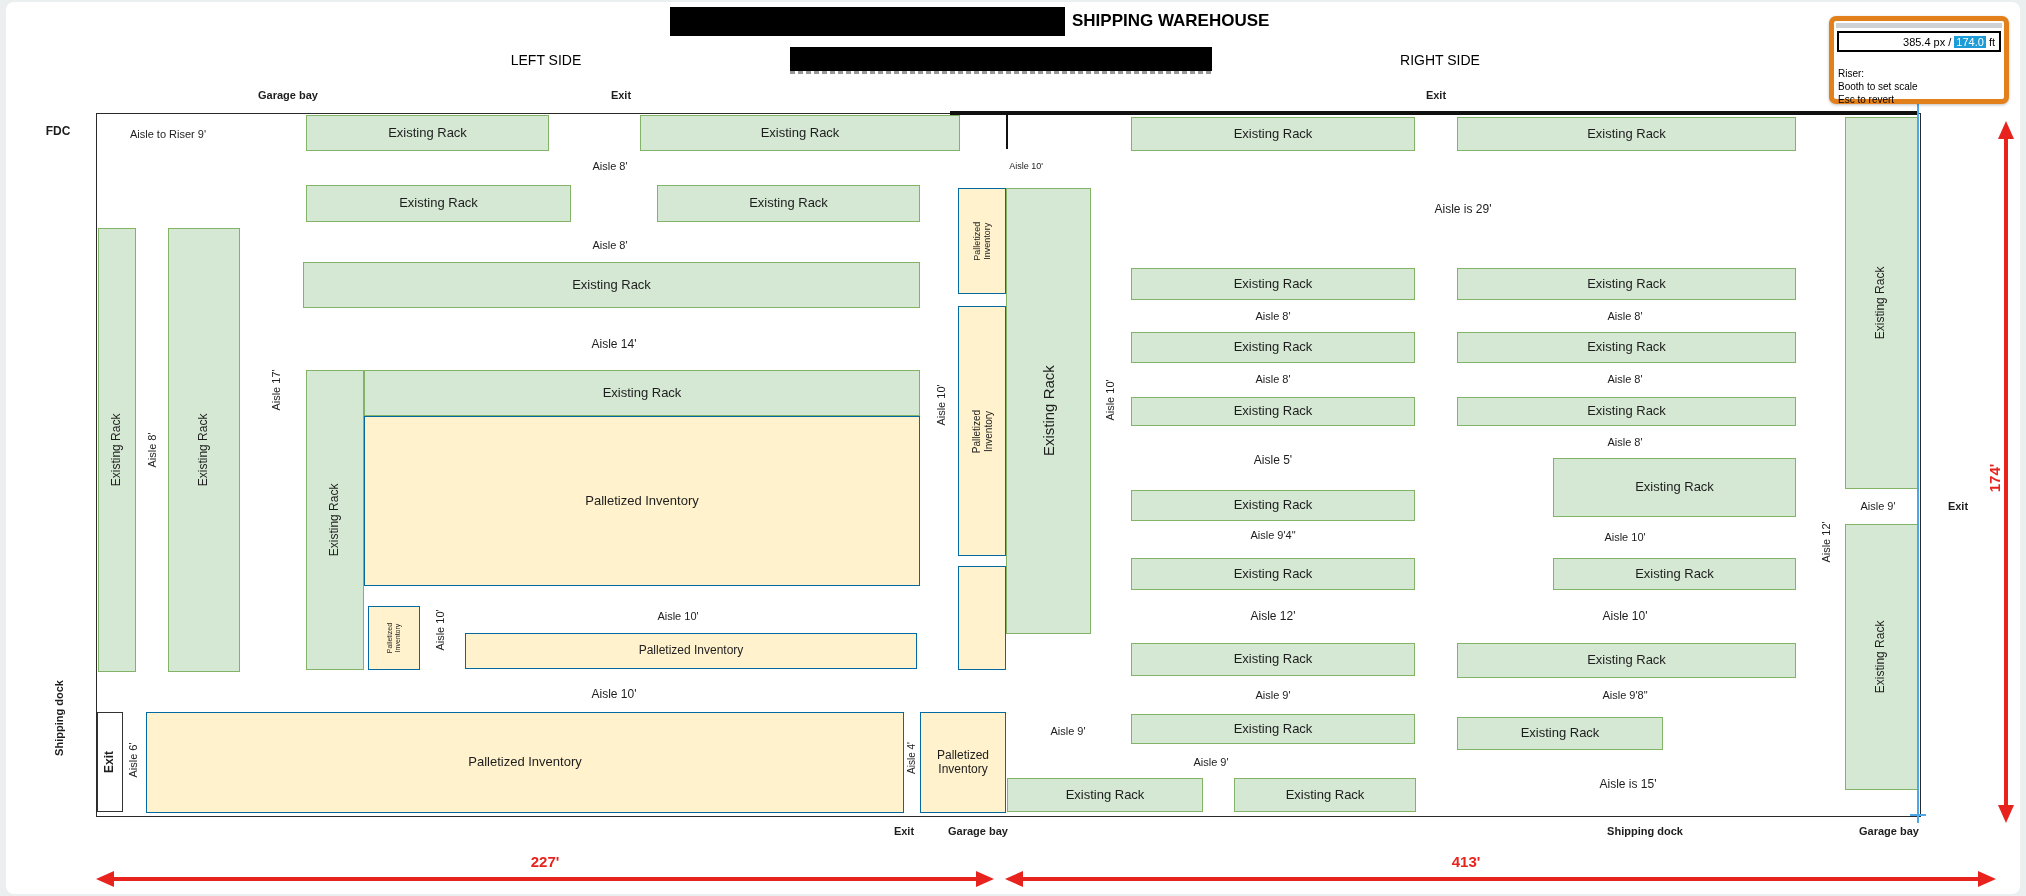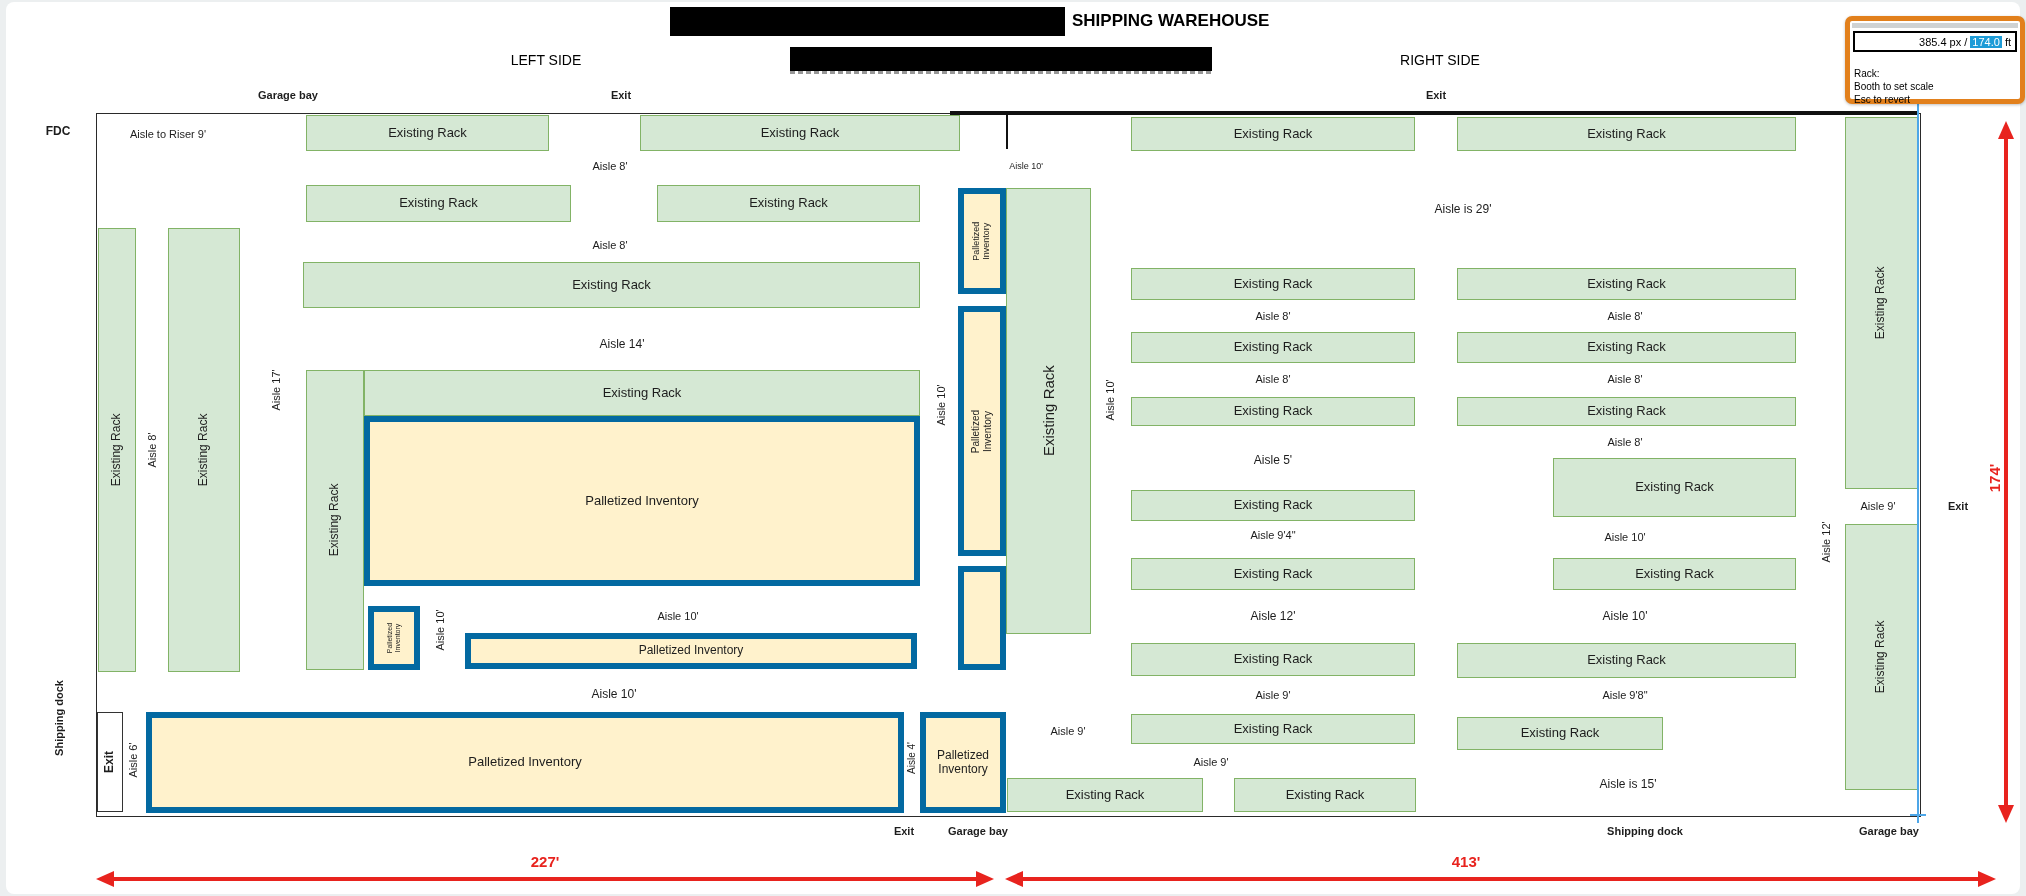--- a/index.html
+++ b/index.html
@@ -12,21 +12,21 @@
   .page{position:absolute;left:6px;top:2px;width:2014px;height:892px;background:#ffffff;border-radius:8px;}
   .plan{position:absolute;left:0;top:0;width:2026px;height:896px;}
 
   
   .boundary{position:absolute;border:1.6px solid #2a2a2a;background:transparent;}
   .wallseg{position:absolute;background:#111;}
 
   
   .shape{position:absolute;display:flex;align-items:center;justify-content:center;box-sizing:border-box;}
   .shape.g{background:#d5e8d4;border:1px solid #82b366;}
-  .shape.y{background:#fff2cc;border:6px solid #0369a1;}
+  .shape.y{background:#fff2cc;border:1px solid #0369a1;}
   .shape.w{background:#ffffff;border:1.8px solid #333;}
   .shape .lbl{color:#1d1d1d;text-align:center;line-height:1.15;}
   .shape .vlbl{transform:rotate(-90deg);transform-origin:center;white-space:nowrap;}
   .shape .vwrap{transform:rotate(-90deg);transform-origin:center;white-space:normal;}
 
   
   .lab{position:absolute;color:#1d1d1d;white-space:nowrap;transform:translate(-50%,-50%);}
   .lab.b{font-weight:bold;}
   .lab.rot{transform:translate(-50%,-50%) rotate(-90deg);}
 
@@ -49,21 +49,21 @@
   .dimlab.rot{transform:translate(-50%,-50%) rotate(-90deg);}
 
   
   .mline{position:absolute;background:#4da6e8;}
   .cross-h{position:absolute;width:16px;height:2px;background:#4da6e8;}
   .cross-v{position:absolute;width:2px;height:16px;background:#4da6e8;}
 
   
   .scaletool{position:absolute;left:1829px;top:16px;width:180px;height:88px;
     background:#fff;border:5px solid #e2801c;border-radius:7px;box-sizing:border-box;
-    box-shadow:0 1px 3px rgba(0,0,0,.25);margin-left:16px;}
+    box-shadow:0 1px 3px rgba(0,0,0,.25);}
   .scaletool .gbar{position:absolute;left:2px;top:2px;right:2px;height:5px;background:#cfd2d3;}
   .scaletool .pxbox{position:absolute;left:3px;top:10px;right:3px;height:21px;border:2px solid #000;
     box-sizing:border-box;display:flex;align-items:center;justify-content:flex-end;gap:3px;
     font-size:11px;padding:0 4px;background:#fff;}
   .scaletool .chip{background:#1e9cd7;color:#fff;padding:0 2px;font-size:11px;}
   .scaletool .hint{position:absolute;left:4px;font-size:10px;color:#000;line-height:1;}
 </style>
 </head>
 <body>
 
@@ -199,21 +199,21 @@
     </div>
     <div class="lab b" style="left: 288px; top: 95px; font-size: 11px;">Garage bay</div>
     <div class="lab b" style="left: 621px; top: 95px; font-size: 11px;">Exit</div>
     <div class="lab b" style="left: 1436px; top: 95px; font-size: 11px;">Exit</div>
     <div class="lab b" style="left: 58px; top: 131px; font-size: 12px;">FDC</div>
     <div class="lab" style="left: 168px; top: 134px; font-size: 11px;">Aisle to Riser 9'</div>
     <div class="lab rot" style="left: 152px; top: 450px; font-size: 11px;">Aisle 8'</div>
     <div class="lab rot" style="left: 276px; top: 390px; font-size: 11px;">Aisle 17'</div>
     <div class="lab" style="left: 610px; top: 166px; font-size: 11px;">Aisle 8'</div>
     <div class="lab" style="left: 610px; top: 245px; font-size: 11px;">Aisle 8'</div>
-    <div class="lab" style="left: 614px; top: 344px; font-size: 12px; margin-left: 8px;">Aisle 14'</div>
+    <div class="lab" style="left: 614px; top: 344px; font-size: 12px;">Aisle 14'</div>
     <div class="lab rot" style="left: 440px; top: 630px; font-size: 11px;">Aisle 10'</div>
     <div class="lab" style="left: 678px; top: 616px; font-size: 11px;">Aisle 10'</div>
     <div class="lab" style="left: 614px; top: 694px; font-size: 12px;">Aisle 10'</div>
     <div class="lab rot" style="left: 133px; top: 760px; font-size: 11px;">Aisle 6'</div>
     <div class="lab b rot" style="left: 59px; top: 718px; font-size: 11px;">Shipping dock</div>
     <div class="lab" style="left: 1026px; top: 166px; font-size: 9px;">Aisle 10'</div>
     <div class="lab rot" style="left: 941px; top: 405px; font-size: 11px;">Aisle  10'</div>
     <div class="lab rot" style="left: 1110px; top: 400px; font-size: 11px;">Aisle  10'</div>
     <div class="lab rot" style="left: 911px; top: 758px; font-size: 10px;">Aisle 4'</div>
     <div class="lab" style="left: 1463px; top: 209px; font-size: 12px;">Aisle is 29'</div>
@@ -258,17 +258,17 @@
   <div class="ah down" style="left:1998px;top:805px;"></div>
   <div class="dimlab rot" style="left:1994px;top:478px;">174'</div>
 
   <div class="scaletool">
     <div class="gbar"></div>
     <div class="pxbox">
       <span>385.4 px /</span>
       <span class="chip">174.0</span>
       <span>ft</span>
     </div>
-    <div class="hint" style="top:48px;">Rack:</div>
+    <div class="hint" style="top:48px;">Riser:</div>
     <div class="hint" style="top:61px;">Booth to set scale</div>
     <div class="hint" style="top:74px;">Esc to revert</div>
   </div>
 </div>
 
 </body></html>

